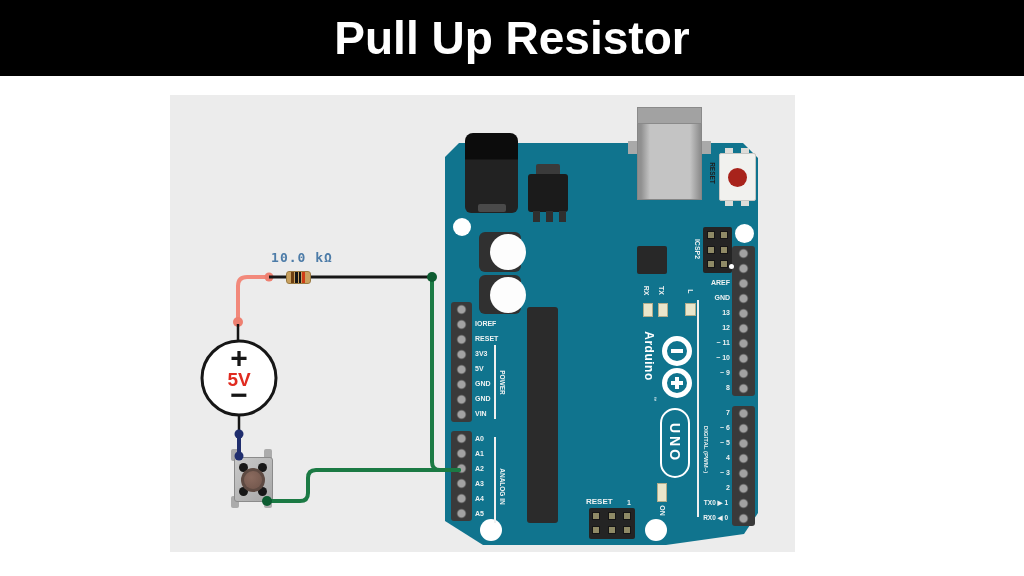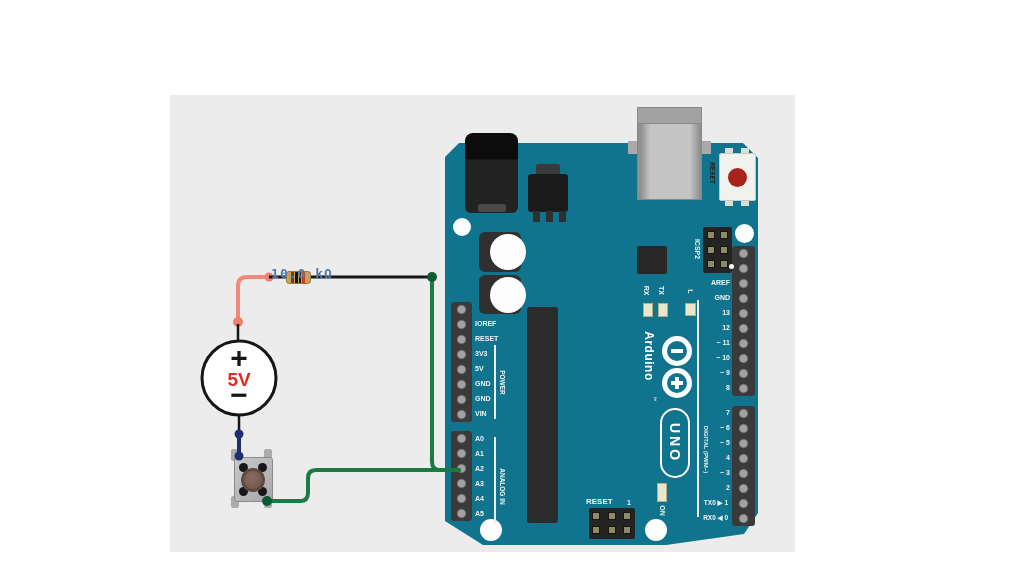--- a/index.html
+++ b/index.html
@@ -53,33 +53,36 @@
   
   .btn-leg{width:8px;height:12px;background:#ababab;border-radius:2px;}
   #btn-body{left:234px;top:457px;width:39px;height:45px;background:linear-gradient(135deg,#c9c9c9,#a7a7a7);border:1px solid #8b8b8b;border-radius:3px;box-sizing:border-box;}
   .btn-dot{width:9px;height:9px;background:#171717;border-radius:50%;}
   #btn-ring{left:241px;top:468px;width:24px;height:24px;background:#5e4a42;border-radius:50%;}
   #btn-cap{left:244px;top:471px;width:18px;height:18px;background:radial-gradient(circle at 40% 35%,#8a6a5e,#6f544a);border-radius:50%;}
   
   #res-body{left:286px;top:271px;width:25px;height:13px;border-radius:3px;border:0.5px solid #9a7a42;box-sizing:border-box;
     background:linear-gradient(90deg,#c9a15f 0 4px,#6f4012 4px 7px,#c9a15f 7px 8px,#161616 8px 11px,#c9a15f 11px 12px,#161616 12px 14.5px,#c9a15f 14.5px 15.5px,#cf3d16 15.5px 18.5px,#c9a15f 18.5px 25px);}
   #res-label{left:257px;top:250px;width:90px;text-align:center;font-family:"DejaVu Sans Mono",monospace;
-             font-size:13px;font-weight:bold;color:#4d7ca8;letter-spacing:1px;margin-top:16px;}
+             font-size:13px;font-weight:bold;color:#4d7ca8;letter-spacing:1px;}
   
   .srct{text-align:center;color:#161616;font-weight:bold;}
   #src-v{left:217px;top:369px;width:44px;font-size:19px;color:#e02b20;}
   #src-plus{left:222px;top:345px;width:34px;height:28px;line-height:26px;font-size:30px;}
   #src-minus{left:222px;top:383px;width:34px;height:26px;line-height:24px;font-size:30px;}
   svg.wires{left:0;top:0;pointer-events:none;}
 </style>
 </head>
 <body>
 
 <div id="screen">
 
+  <div class="abs" id="titlebar">
+    <h1>Pull Up Resistor</h1>
+  </div>
 
   <div class="abs" id="cv"></div>
 
   <div class="abs" id="board"></div>
 
   <div class="abs" style="left:628px;top:141px;width:9px;height:13px;background:#a9a9a9;"></div>
   <div class="abs" style="left:702px;top:141px;width:9px;height:13px;background:#a9a9a9;"></div>
 
   <div class="abs" id="jack"></div>
   <div class="abs" id="jack-lip"></div>

